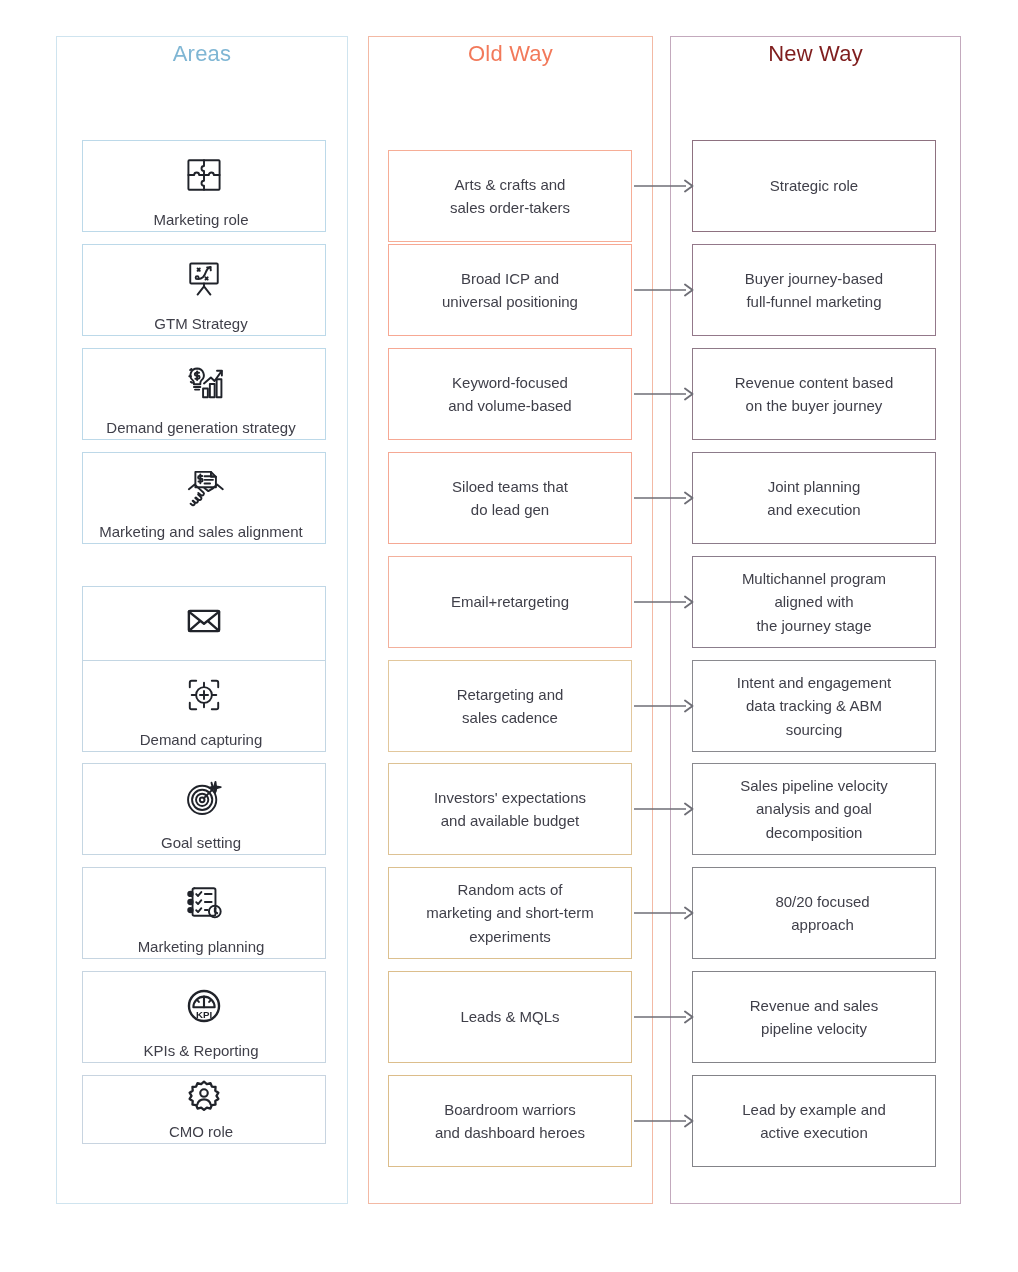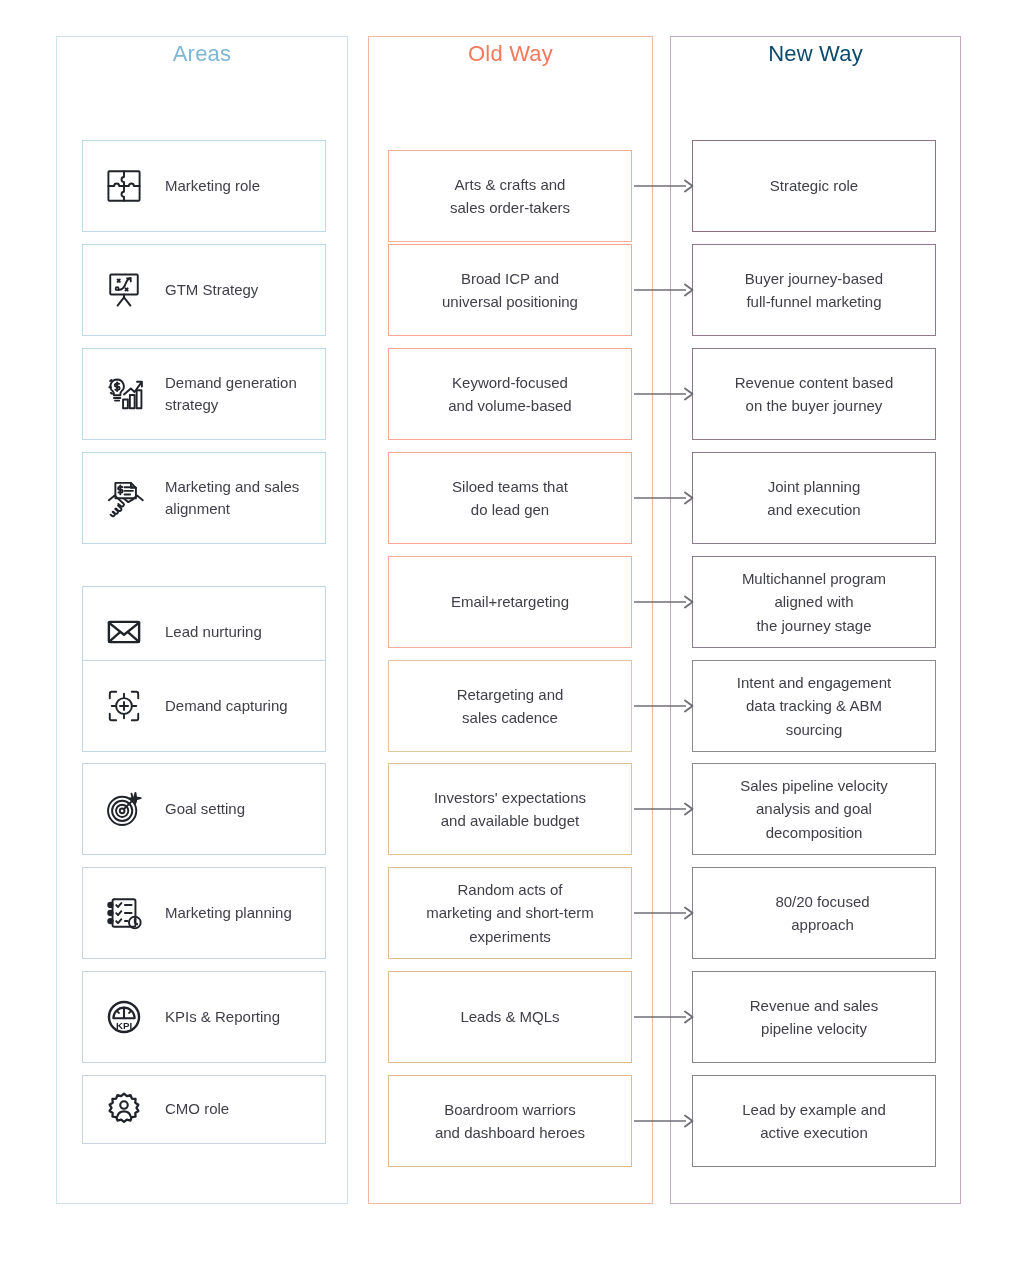--- a/index.html
+++ b/index.html
@@ -37,43 +37,44 @@
     position: absolute;
     width: 100%;
     top: 41px;
     text-align: center;
     font-size: 22px;
     font-weight: 400;
     letter-spacing: .2px;
   }
   .col-title.areas { color: #7fb6d4; }
   .col-title.old   { color: #f2795a; }
-  .col-title.new   { color: #0c4a6e; }
+  .col-title.new   { color: #7f1d1d; }
 
   
   .card {
     position: absolute;
     box-sizing: border-box;
     background: #ffffff;
     border: 1px solid #cfe4ef;
     display: flex;
     align-items: center;
     justify-content: center;
     text-align: center;
     font-size: 15px;
     line-height: 1.55;
     color: #3f3f49;
   }
 
   
   .card.area {
     left: 82px;
     width: 244px;
-    justify-content: flex-start;
+    justify-content: space-between;
     padding: 0 0 0 0;
+    flex-direction: column;
   }
   .icon-wrap {
     width: 82px;
     min-width: 82px;
     height: 100%;
     display: flex;
     align-items: center;
     justify-content: center;
   }
   .icon-wrap svg { display: block; }

